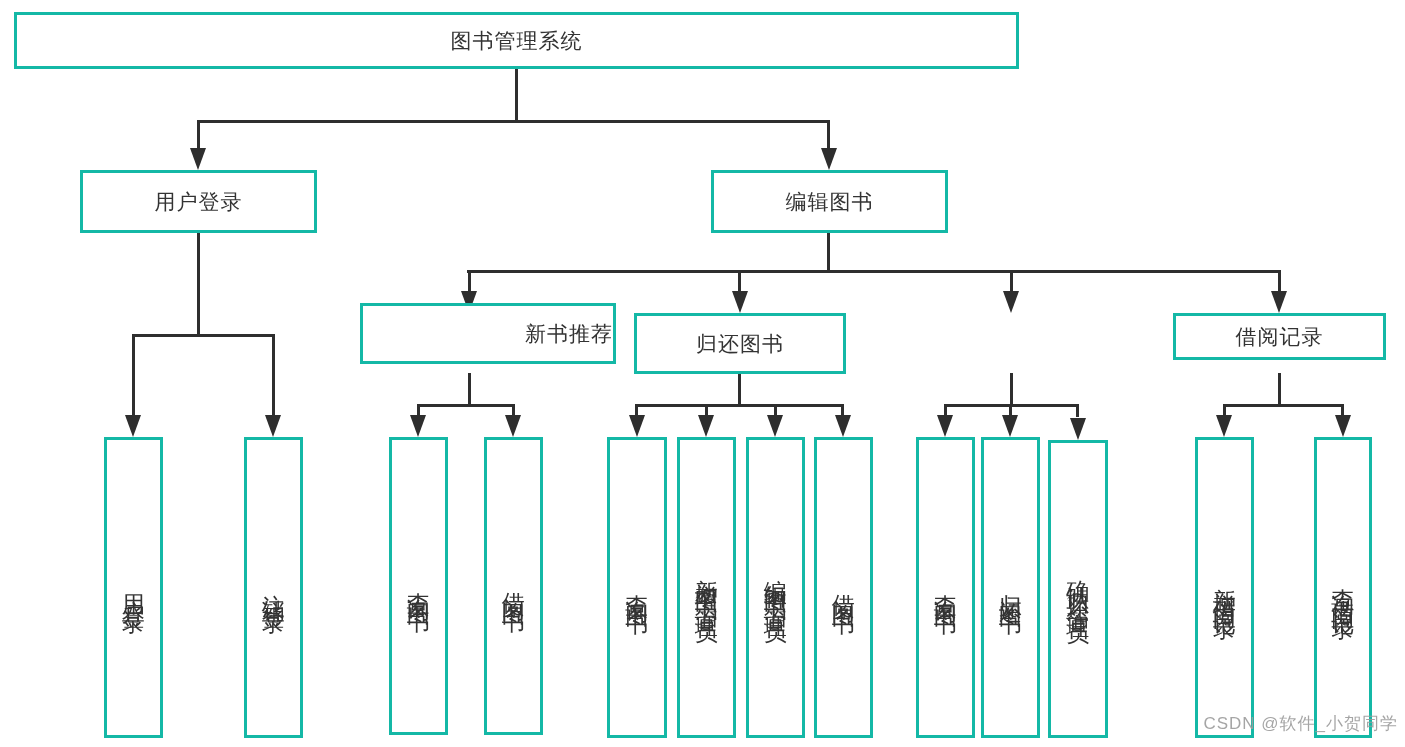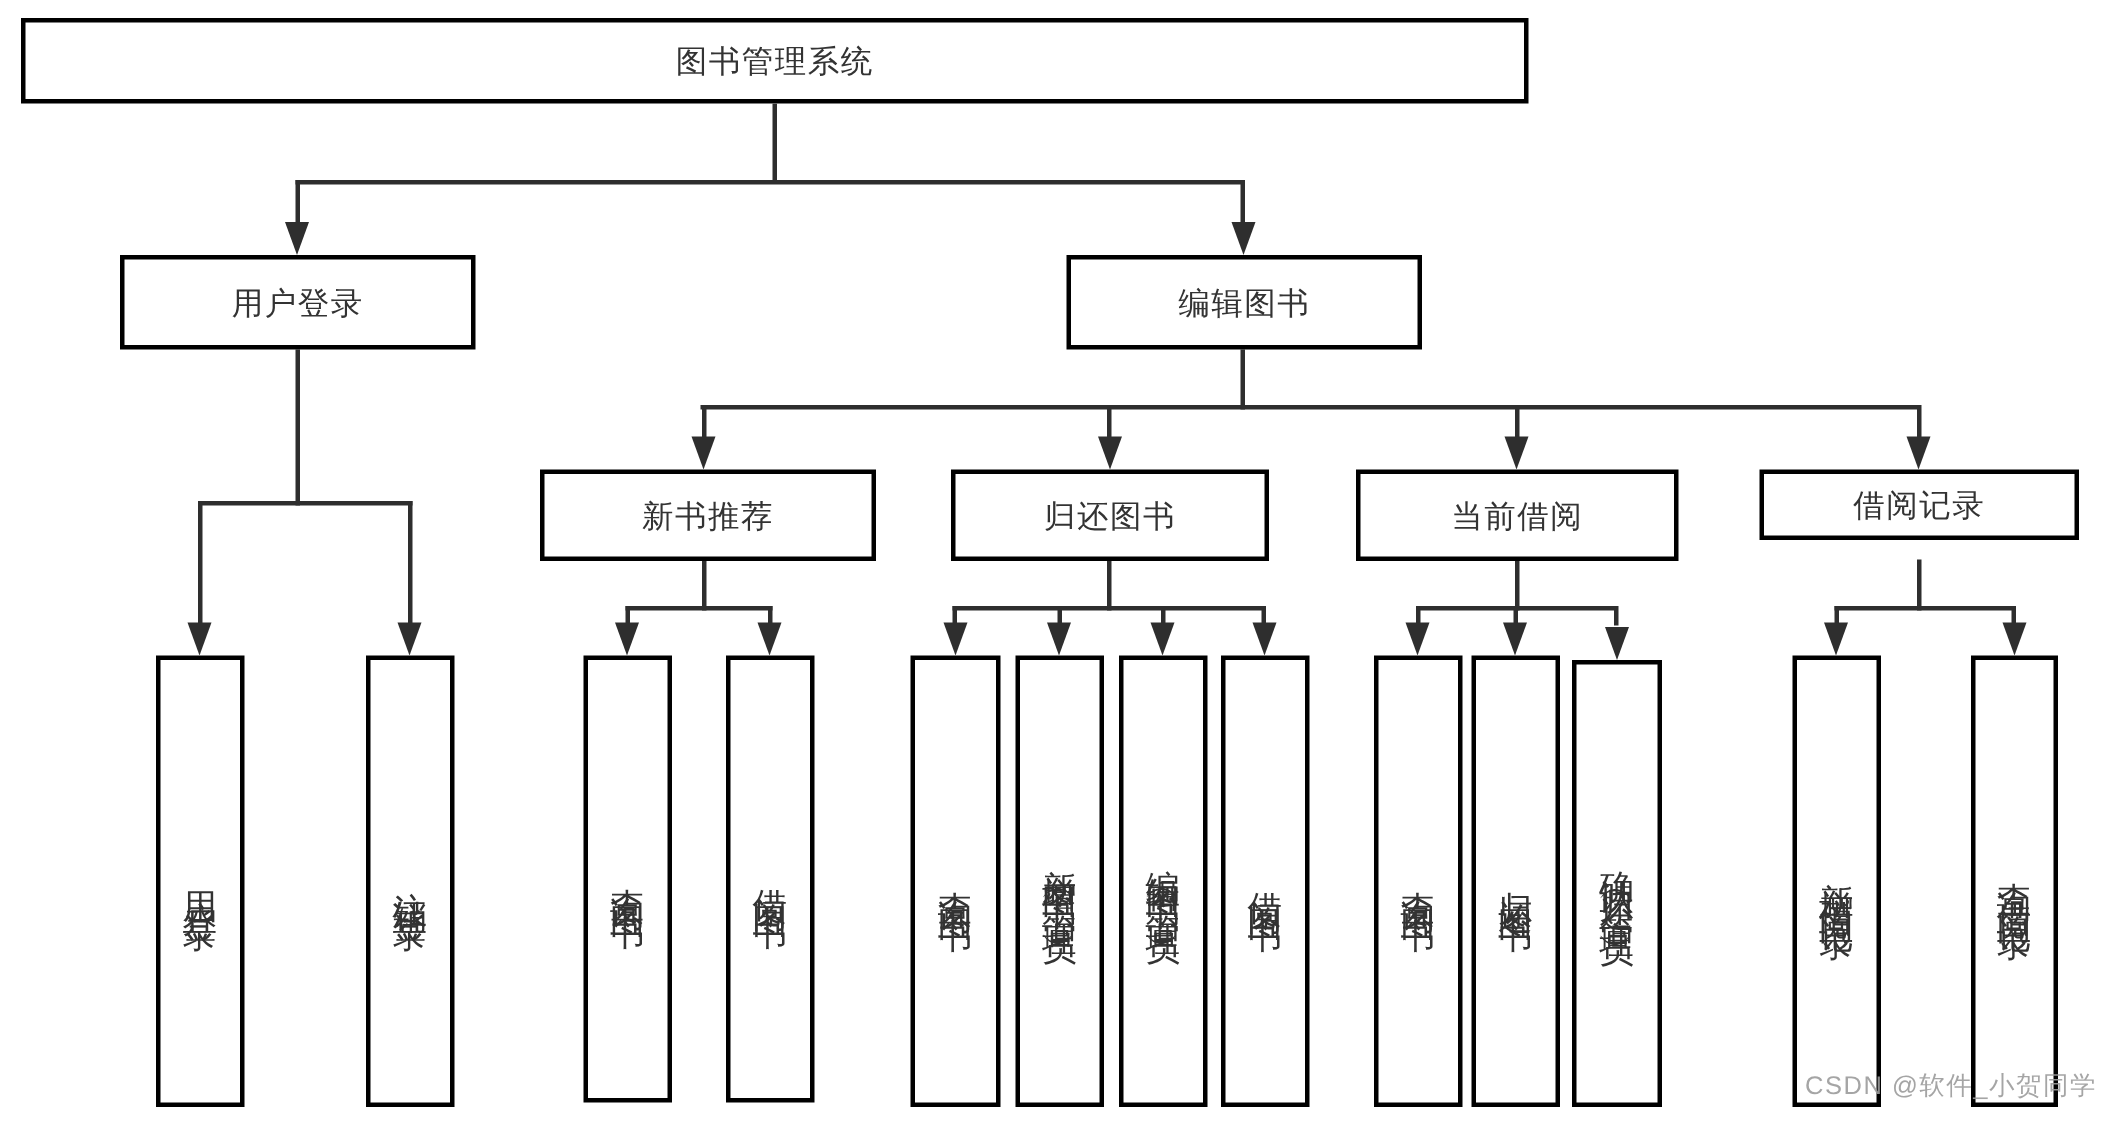--- a/index.html
+++ b/index.html
@@ -7,21 +7,21 @@
     position: relative;
     width: 1405px;
     height: 747px;
     background: #ffffff;
     font-family: "Liberation Sans", "DejaVu Sans", sans-serif;
     overflow: hidden;
   }
   .node {
     position: absolute;
     box-sizing: border-box;
-    border: 3px solid #000000;
+    border: 3px solid #14b8a6;
     background: #ffffff;
     display: flex;
     align-items: center;
     justify-content: center;
     color: #333333;
     font-size: 21px;
     letter-spacing: 1px;
   }
   .vnode span {
     writing-mode: vertical-rl;
@@ -122,31 +122,28 @@
   </div>
 
   <div class="node" style="left:80px; top:170px; width:237px; height:63px;">
     <span>用户登录</span>
   </div>
 
   <div class="node" style="left:711px; top:170px; width:237px; height:63px;">
     <span>编辑图书</span>
   </div>
 
-  <div class="node" style="left:360px; top:313px; width:224px; height:61px;">
+  <div class="node" style="left:360px; top:303px; width:256px; height:61px;justify-content:flex-end;">
     <span>新书推荐</span>
   </div>
 
   <div class="node" style="left:634px; top:313px; width:212px; height:61px;">
     <span>归还图书</span>
   </div>
 
-  <div class="node" style="left:904px; top:313px; width:215px; height:61px;">
-    <span>当前借阅</span>
-  </div>
 
   <div class="node" style="left:1173px; top:313px; width:213px; height:47px;">
     <span>借阅记录</span>
   </div>
 
   <div class="node vnode" style="left:104px; top:437px; width:59px; height:301px;">
     <span>用户登录</span>
   </div>
   <div class="node vnode" style="left:244px; top:437px; width:59px; height:301px;">
     <span>注销登录</span>

